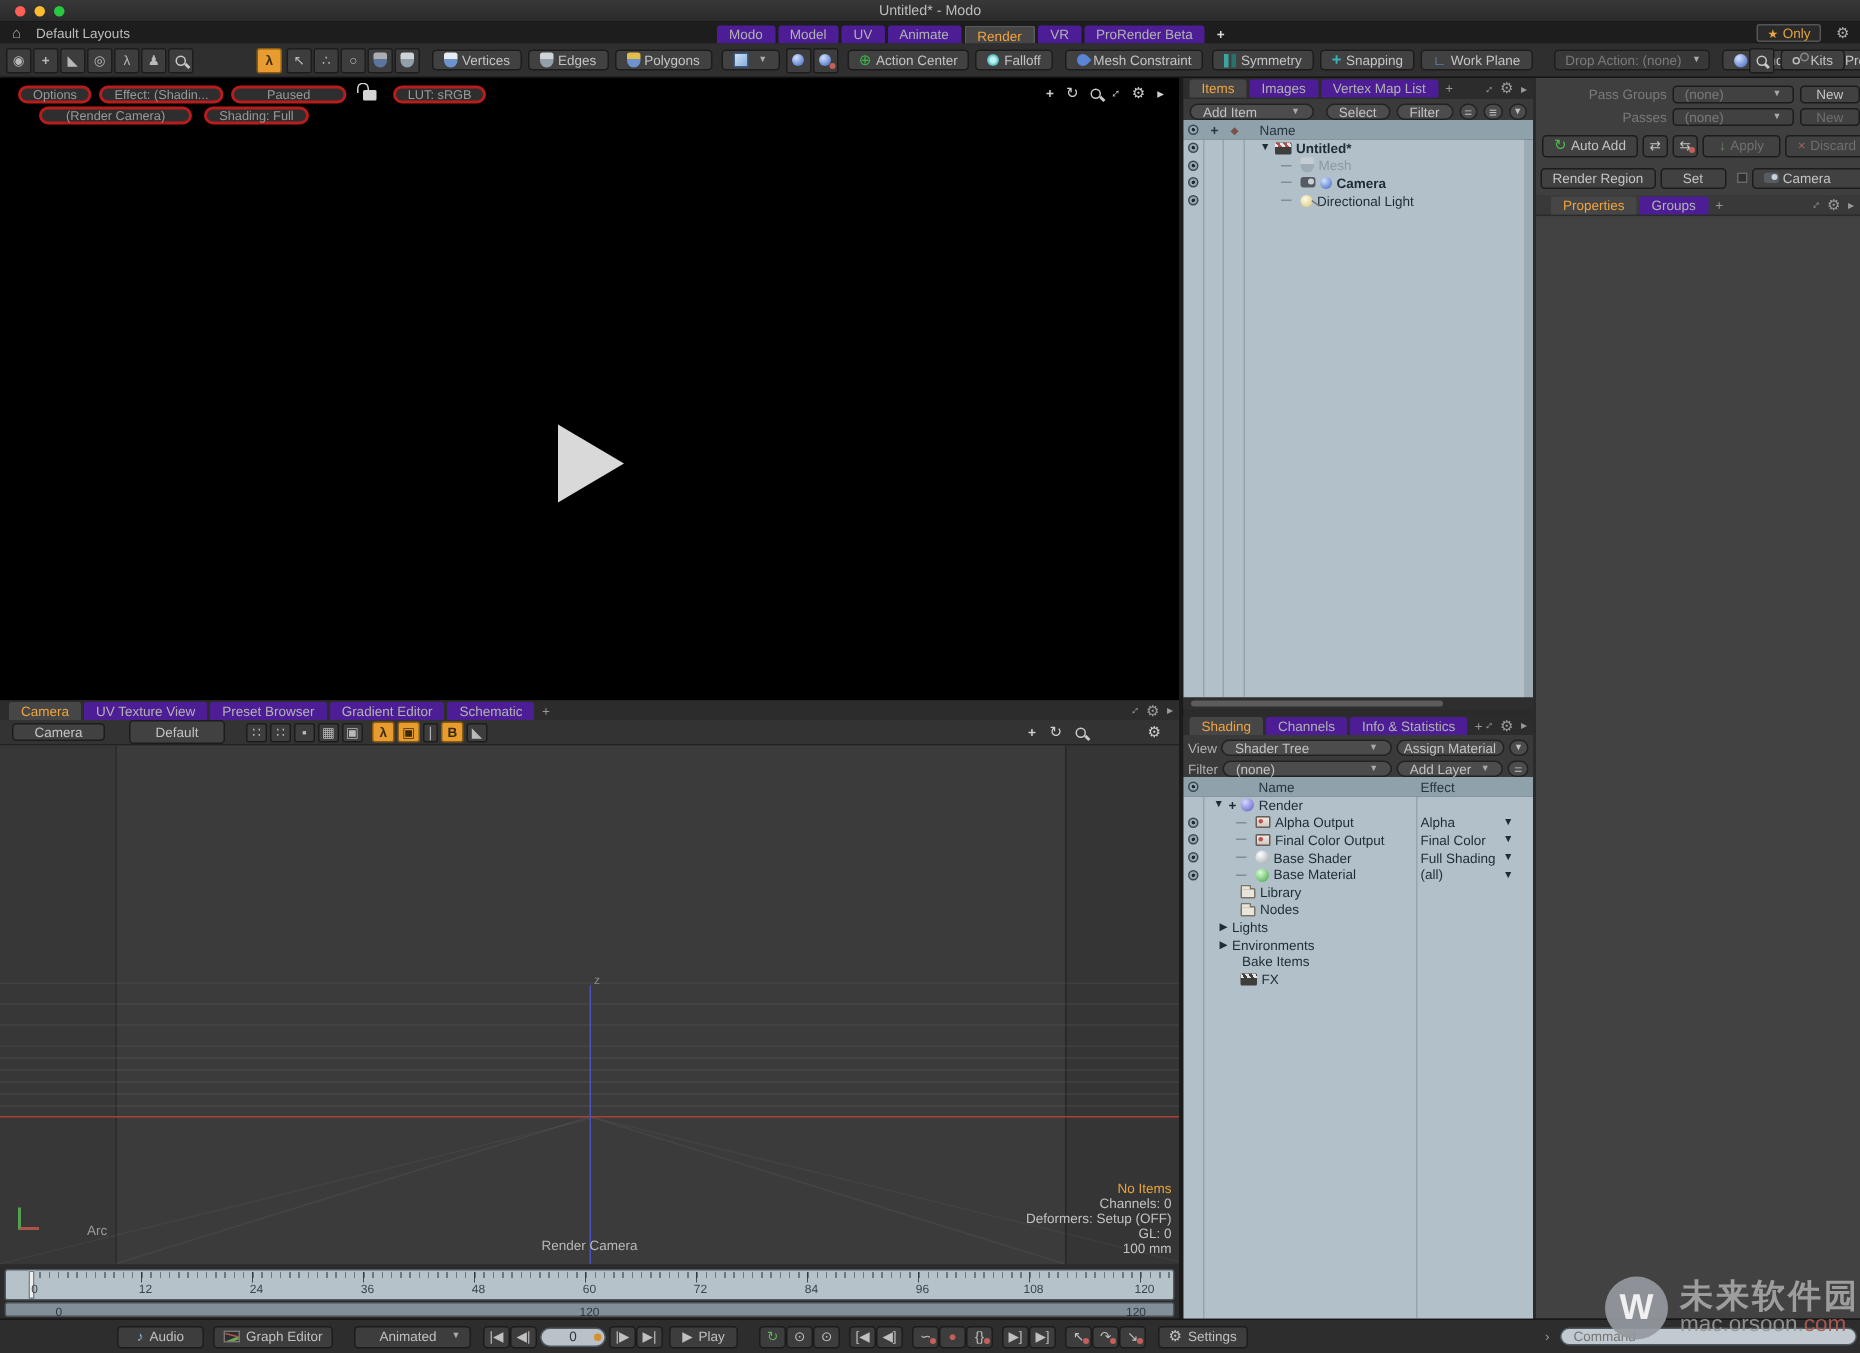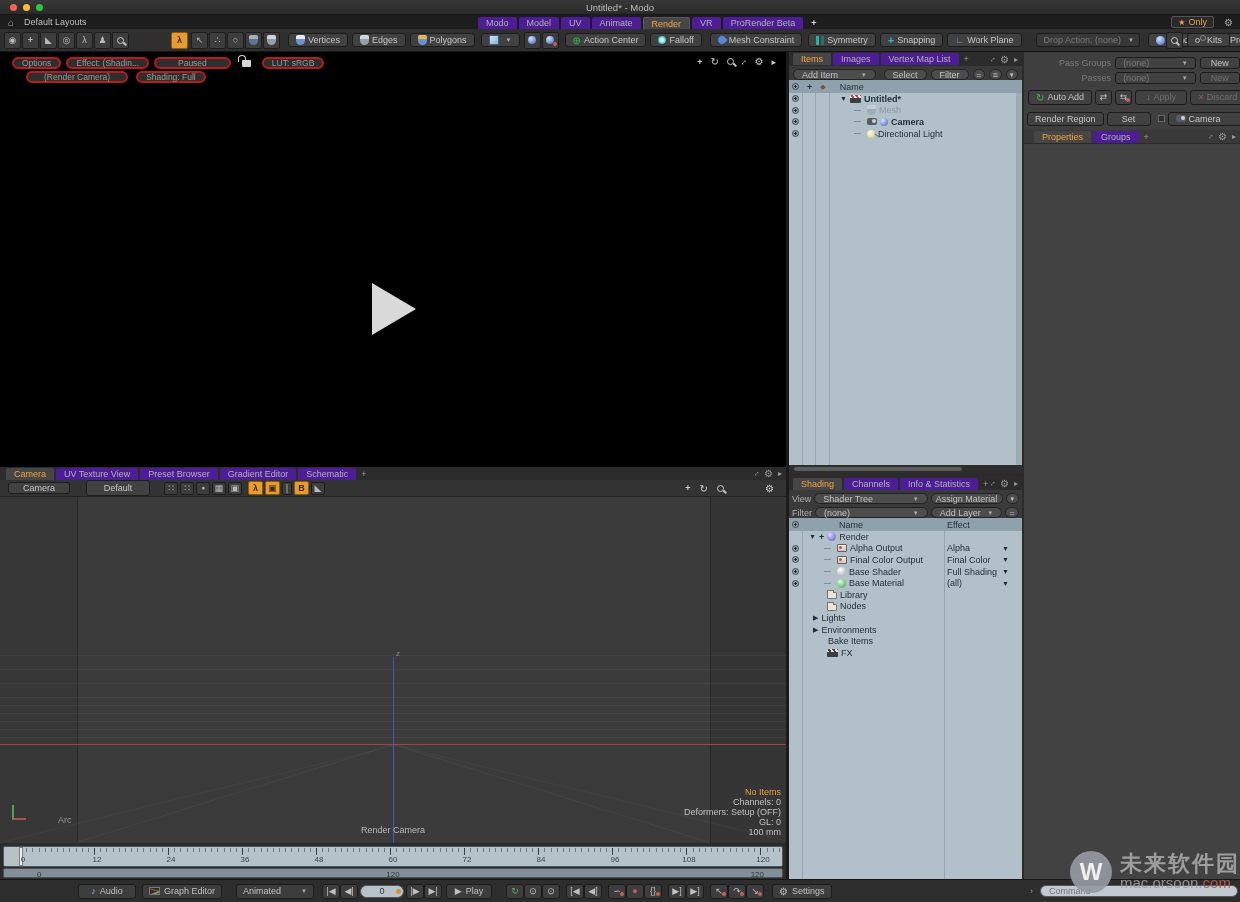--- a/index.html
+++ b/index.html
@@ -470,21 +470,21 @@
 <div class="abs flex" id="bottombar">
   <span class="tbtn" style="margin-left:78px;width:58px">
       <span style="color:#8ab4dc">♪</span>
       <span>Audio</span>
     </span>
   <span class="tbtn" style="margin-left:6px">
       <span class="i-graph"></span>
       <span>Graph Editor</span>
     </span>
   <span class="tbtn" style="margin-left:14px;width:78px;justify-content:space-between">
-      <span style="">Animated</span>
+      <span style="margin-left:10px">Animated</span>
       <span class="gdown dd-arrow"></span>
     </span>
   <span class="tbtn sq" style="margin-left:8px">|◀</span>
   <span class="tbtn sq">◀|</span>
   <span style="position:relative;margin:0 2px">
     <input style="width: 44px; height: 13px; background: rgb(185, 194, 201); border: 1px solid rgb(80, 88, 94); border-radius: 7px; color: rgb(46, 55, 61); font-size: 9px; padding: 0px 10px; text-align: center;" value="0">
     <span style="position:absolute;right:3px;top:4px;width:5px;height:5px;border-radius:50%;background:#d88f2e"></span>
   </span>
   <span class="tbtn sq">|▶</span>
   <span class="tbtn sq">▶|</span>

